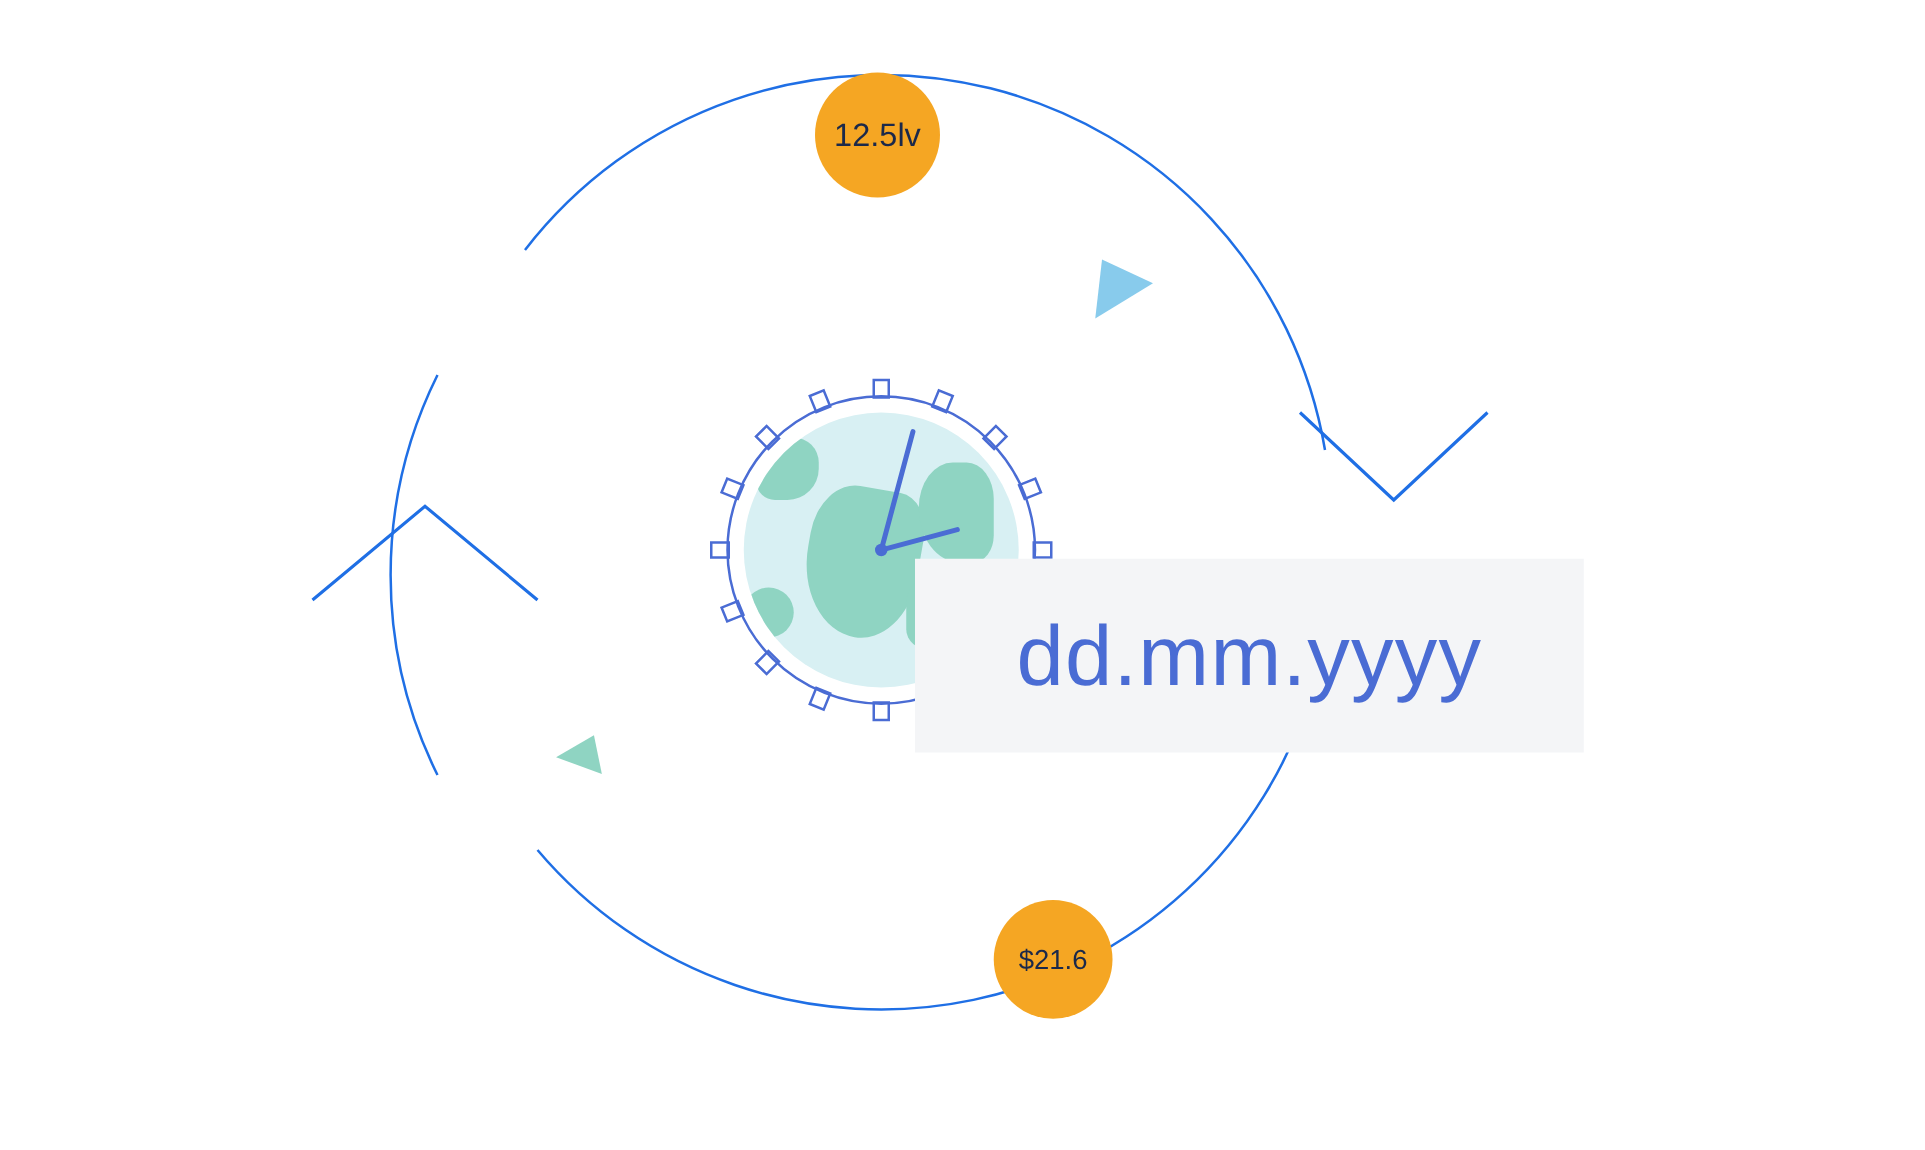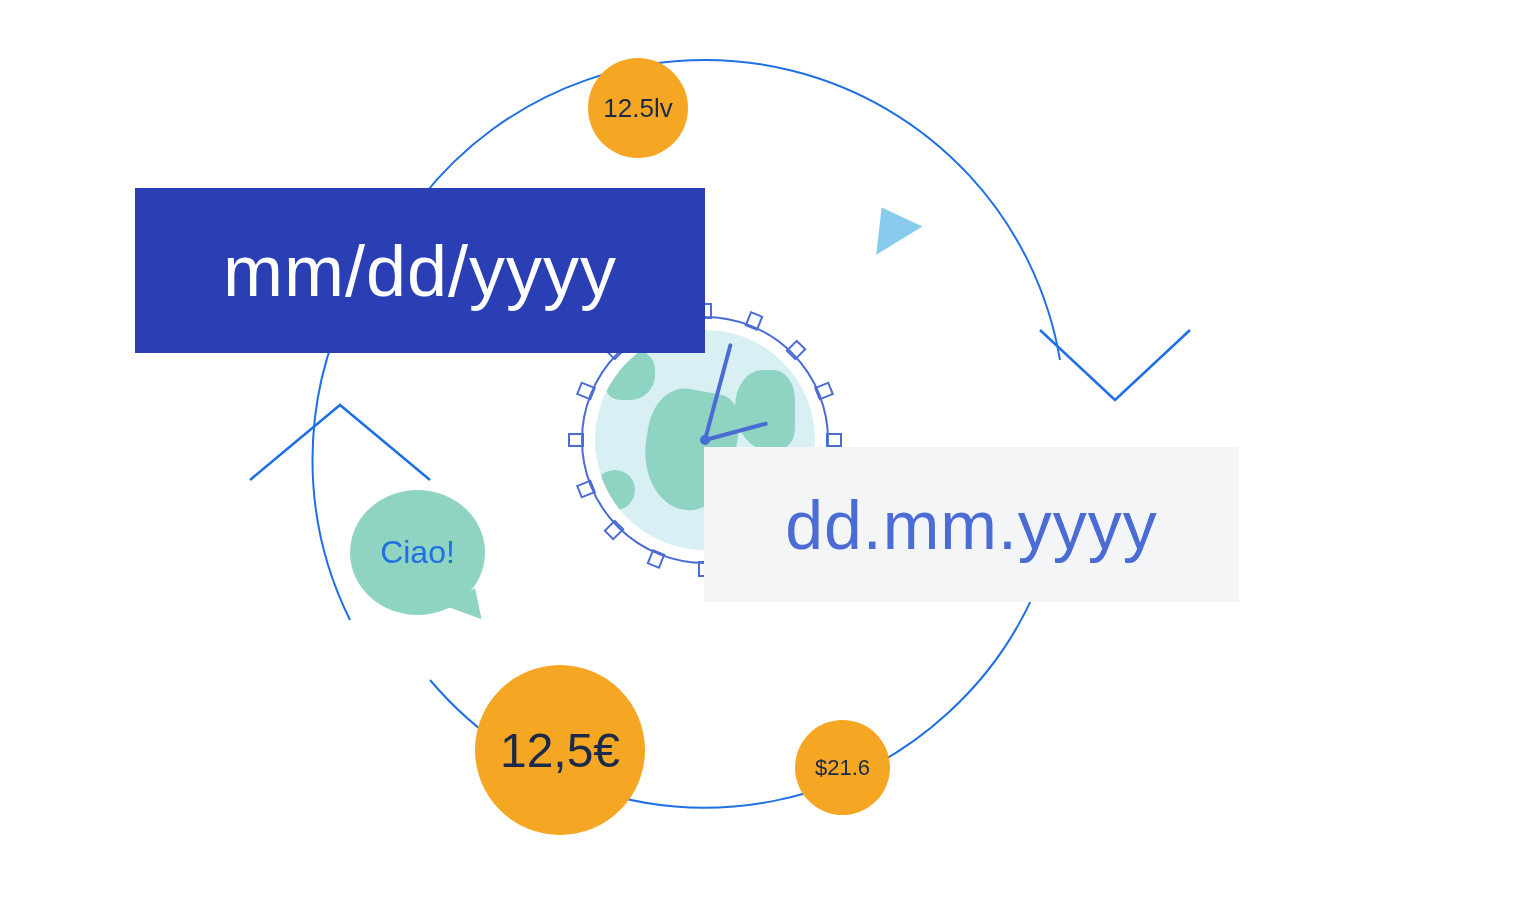--- a/index.html
+++ b/index.html
@@ -87,21 +87,21 @@
       left: 135px;
       top: 188px;
       width: 570px;
       height: 165px;
       background: #2b3fb5;
       color: #ffffff;
       font-size: 72px;
       letter-spacing: 1px;
     }
     .date-box-secondary {
-      left: 704px;
+      left: 732px;
       top: 447px;
       width: 535px;
       height: 155px;
       background: #f4f5f7;
       color: #4a6cd4;
       font-size: 68px;
       letter-spacing: 1px;
     }
 
     .bubble {
@@ -159,21 +159,21 @@
     .coin {
       position: absolute;
       border-radius: 50%;
       background: #f5a623;
       display: flex;
       align-items: center;
       justify-content: center;
       color: #1b294a;
       font-weight: 300;
     }
-    .coin-lv { left: 588px; top: 58px; width: 100px; height: 100px; font-size: 26px; }
+    .coin-lv { left: 652px; top: 58px; width: 100px; height: 100px; font-size: 26px; }
     .coin-euro { left: 475px; top: 665px; width: 170px; height: 170px; font-size: 48px; }
     .coin-dollar { left: 795px; top: 720px; width: 95px; height: 95px; font-size: 22px; }
   </style>
 </head>
 <body>
 
 <div class="canvas">
 
   <svg class="orbit-svg" viewBox="0 0 1540 920">
 
@@ -218,25 +218,22 @@
       <div class="landmass land4"></div>
       <div class="landmass land5"></div>
     </div>
     <div class="clock-hands">
       <div class="hand hand-minute"></div>
       <div class="hand hand-hour"></div>
       <div class="hand-center"></div>
     </div>
   </div>
 
-  <div class="date-box date-box-primary">mm/dd/yyyy</div>
   <div class="date-box date-box-secondary">dd.mm.yyyy</div>
 
   <div class="bubble-hello-tail"></div>
 
   <div class="bubble-ciao-tail"></div>
-  <div class="bubble bubble-ciao">Ciao!</div>
 
   <div class="coin coin-lv">12.5lv</div>
-  <div class="coin coin-euro">12,5€</div>
   <div class="coin coin-dollar">$21.6</div>
 
 </div>
 
 </body></html>

